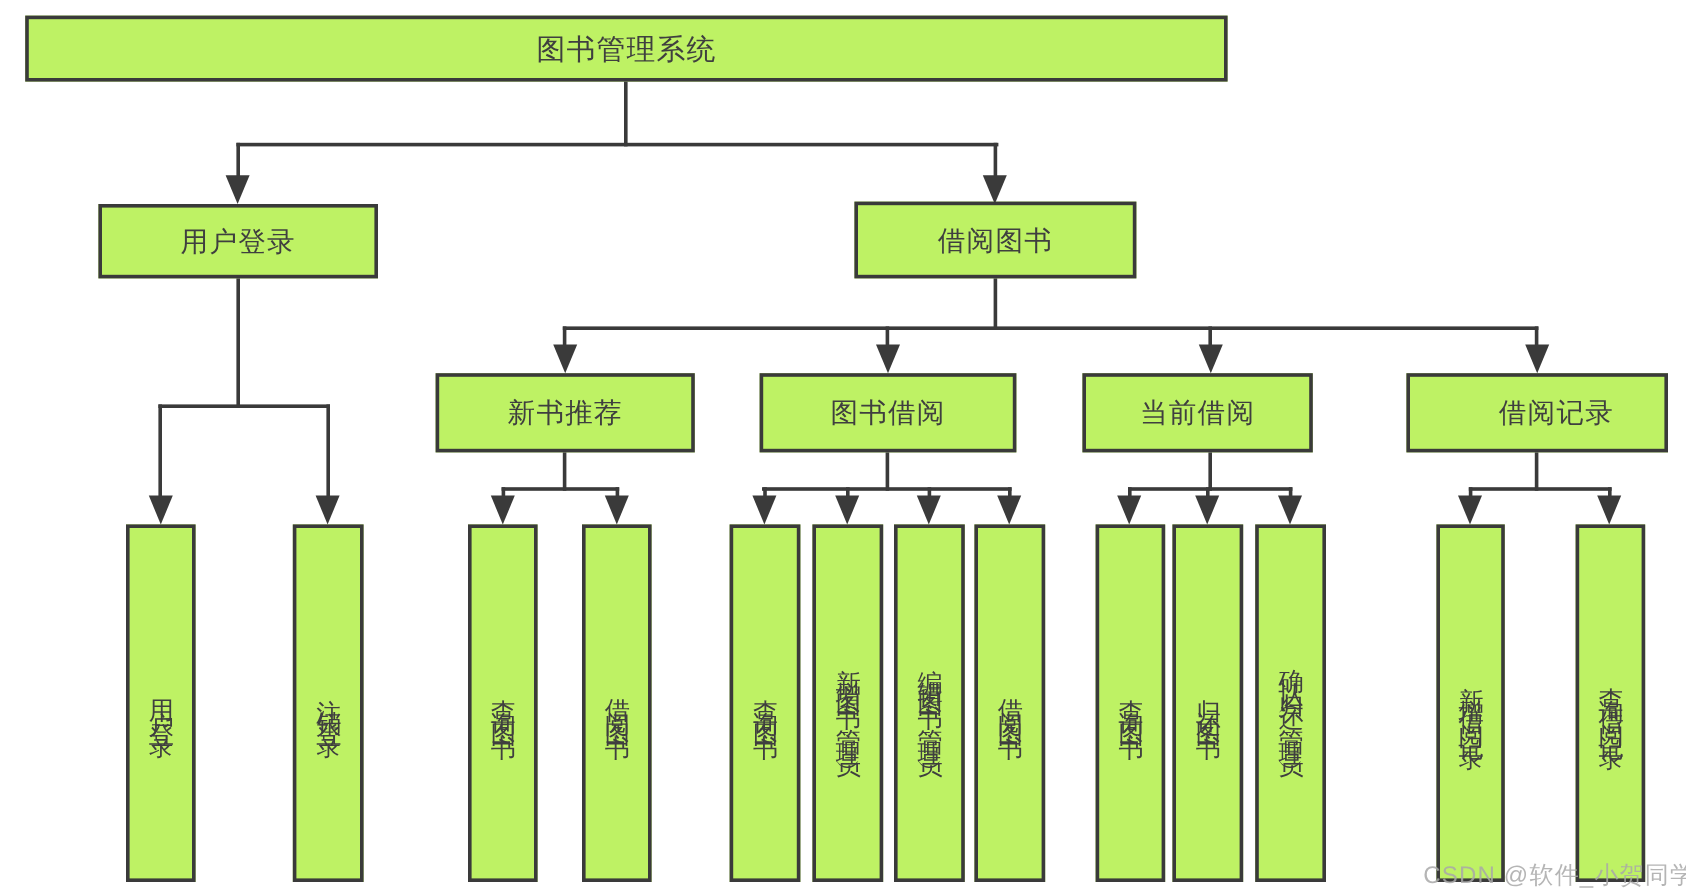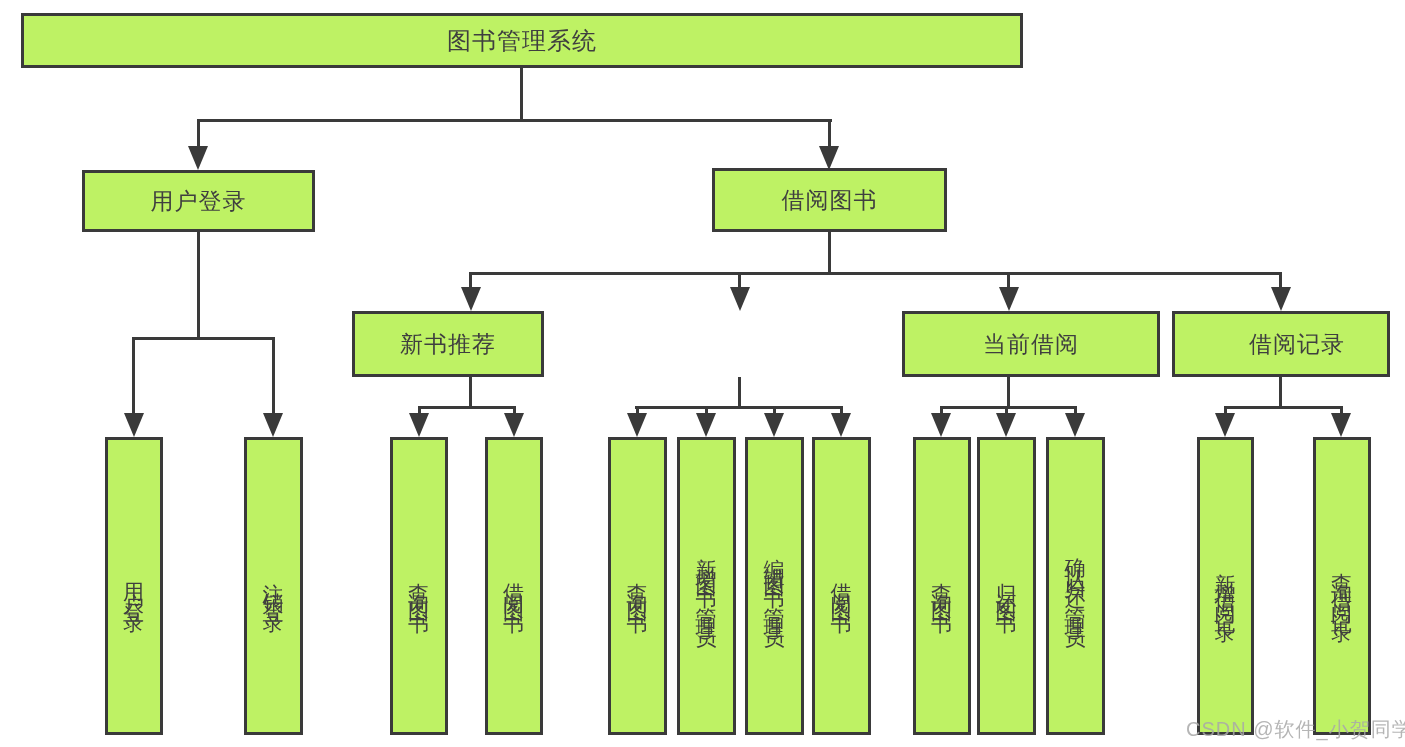--- a/index.html
+++ b/index.html
@@ -57,24 +57,25 @@
 <body>
 
 <div class="canvas">
 
   <div class="box" style="left:21px; top:13px; width:1002px; height:55px; font-size:24px;">图书管理系统</div>
 
   <div class="box" style="left:82px; top:170px; width:233px; height:62px;">用户登录</div>
 
   <div class="box" style="left:712px; top:168px; width:235px; height:64px;">借阅图书</div>
 
-  <div class="box" style="left:352px; top:311px; width:192px; height:66px;">新书推荐</div>
+  <div class="box" style="left:363px; top:311px; width:216px; height:66px;">新书推荐</div>
 
+  <div class="box" style="left:633px; top:311px; width:214px; height:66px;">图书借阅</div>
 
-  <div class="box" style="left:902px; top:311px; width:258px; height:66px;">当前借阅</div>
+  <div class="box" style="left:902px; top:311px; width:192px; height:66px;">当前借阅</div>
 
   <div class="box" style="left:1172px; top:311px; width:218px; height:66px;padding-left:32px;">借阅记录</div>
 
   <div class="box vbox" style="left:105px; top:437px; width:58px; height:298px;">用户登录</div>
   <div class="box vbox" style="left:244px; top:437px; width:59px; height:298px;">注销登录</div>
 
   <div class="box vbox" style="left:390px; top:437px; width:58px; height:298px;">查询图书</div>
   <div class="box vbox" style="left:485px; top:437px; width:58px; height:298px;">借阅图书</div>
 
   <div class="box vbox" style="left:608px; top:437px; width:59px; height:298px;">查询图书</div>

